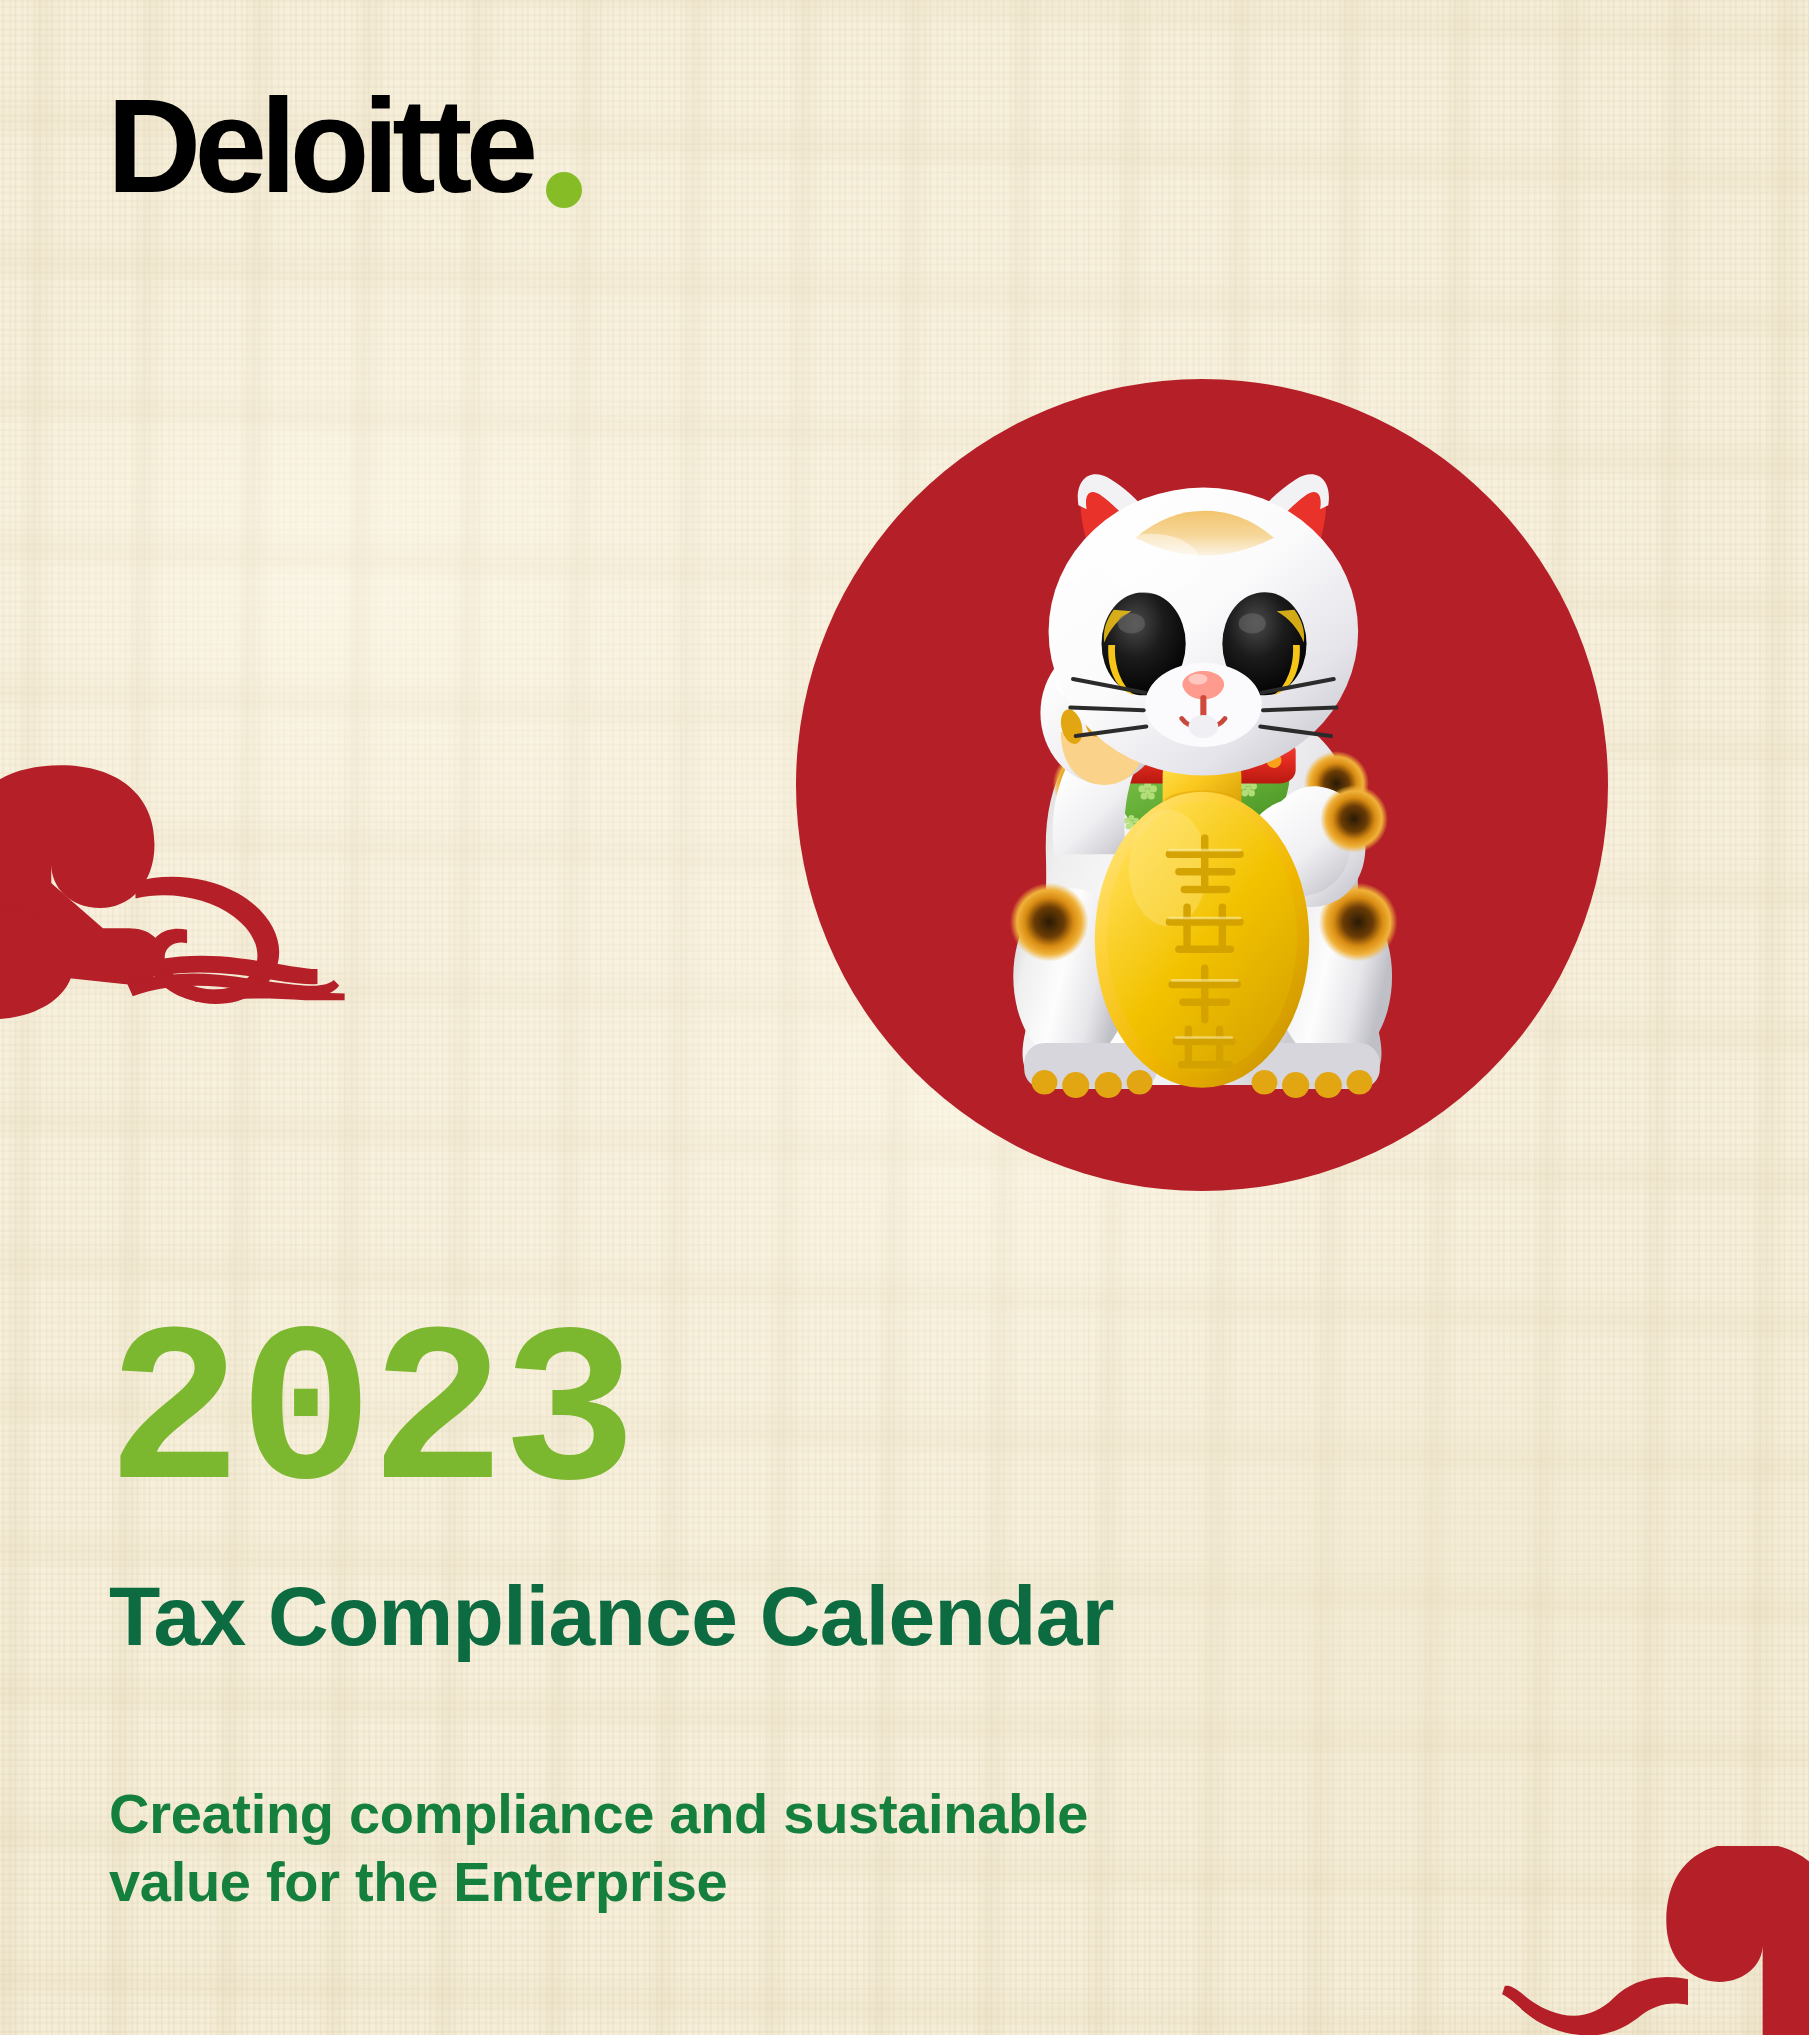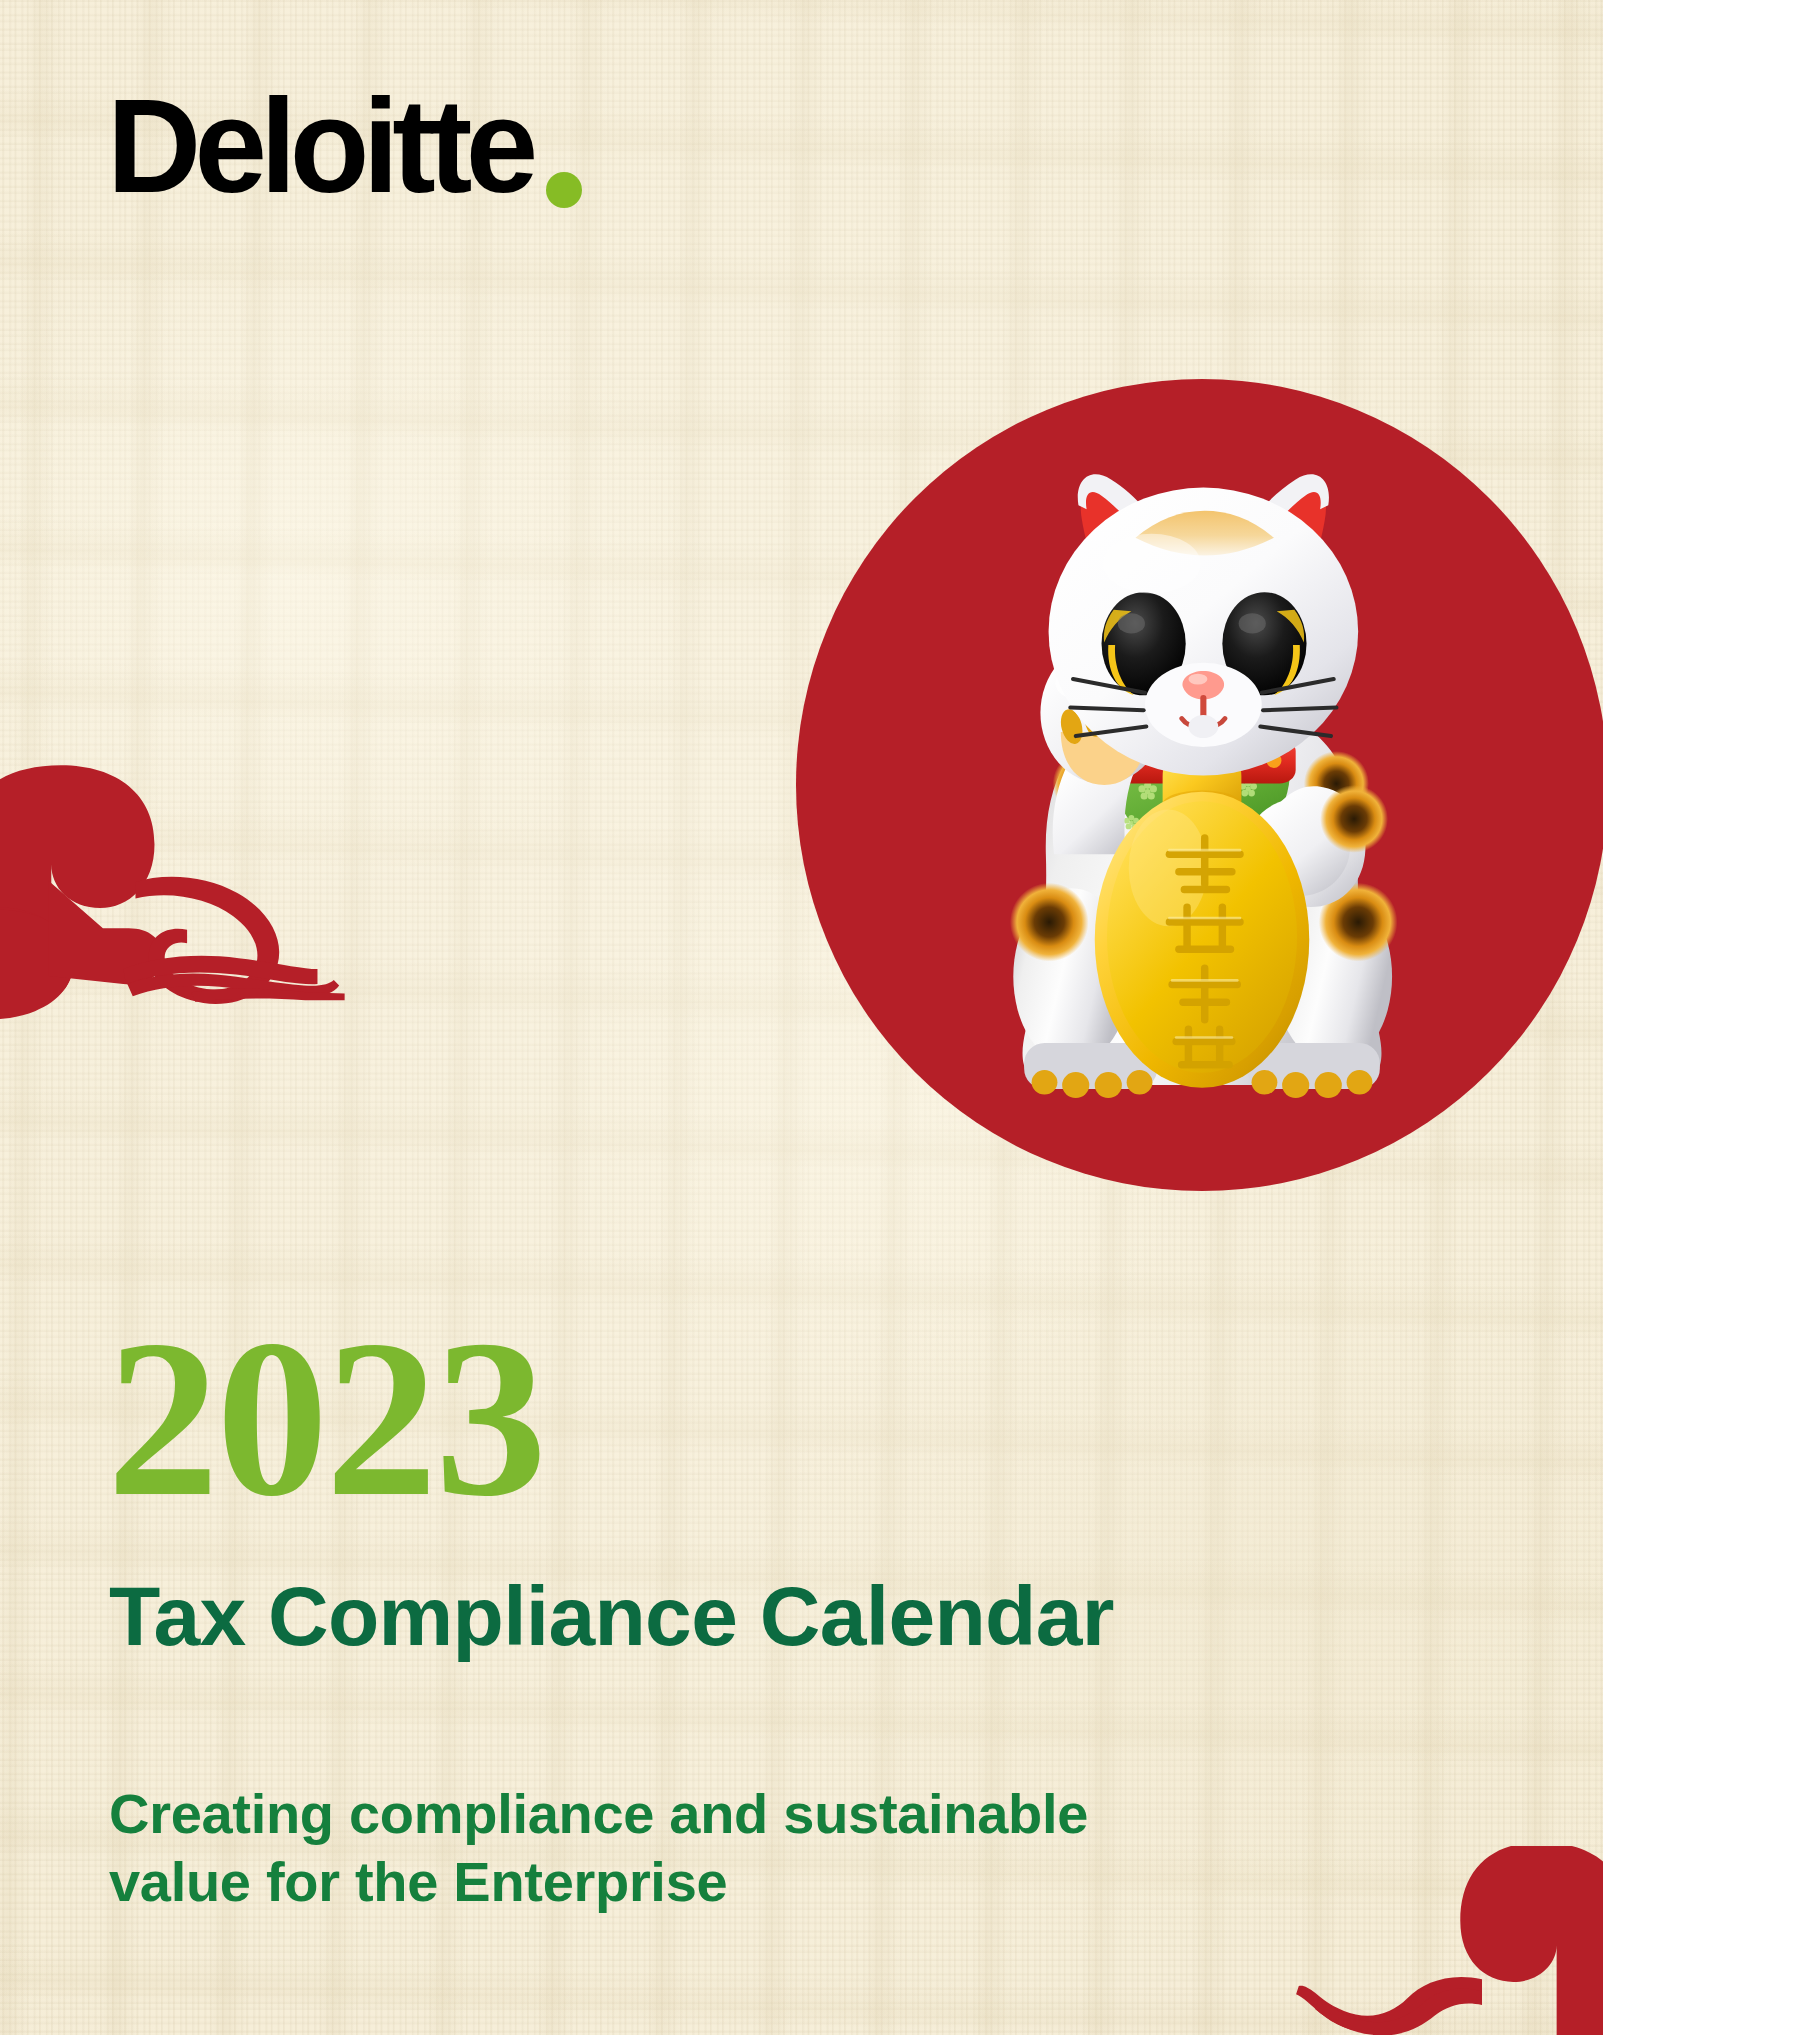--- a/index.html
+++ b/index.html
@@ -3,21 +3,21 @@
 <meta charset="utf-8">
 <title>Deloitte 2023 Tax Compliance Calendar Cover</title>
 <style>
   html, body {
     margin: 0;
     padding: 0;
     background: #ffffff;
   }
   #cover {
     position: relative;
-    width: 1603px;
+    width: 1809px;
     height: 2035px;
     overflow: hidden;
     background-color: #f6eed8;
     font-family: "Liberation Sans", sans-serif;
   }
 
   
   .texture-base {
     position: absolute;
     inset: 0;
@@ -145,21 +145,21 @@
     height: 835px;
     transform: translateX(-50%);
   }
   .cat-wrap svg { width: 100%; height: 100%; display: block; overflow: visible; }
 
   
   .year {
     position: absolute;
     left: 107px;
     top: 1312px;
-    font-family: Liberation Serif, serif;
+    font-family: Liberation Mono, monospace;
     font-weight: bold;
     font-size: 224px;
     line-height: 0.95;
     color: #7cb82f;
     letter-spacing: -2.7px;
   }
   .title {
     position: absolute;
     left: 109px;
     top: 1572px;

